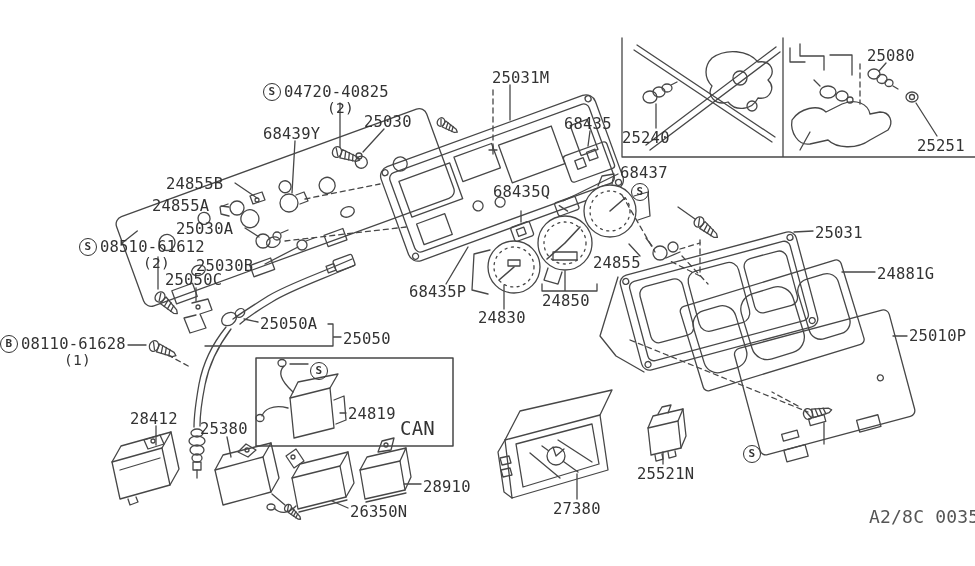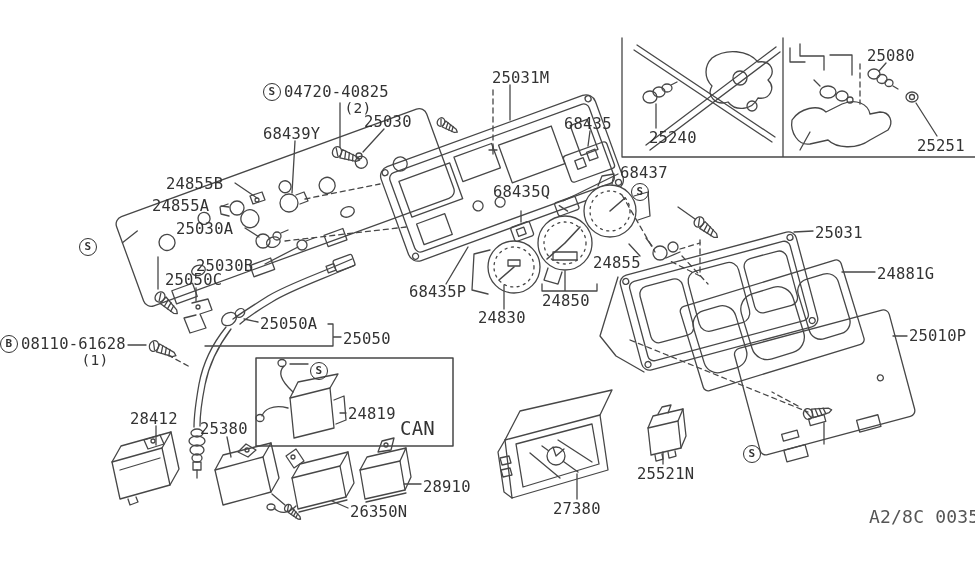--- a/index.html
+++ b/index.html
@@ -1,21 +1,21 @@
 <!DOCTYPE html>
 <html><head>
 <meta charset="utf-8">
 <style>
   html,body{margin:0;padding:0;background:#e8e8e8;}
   #stage{position:relative;width:975px;height:566px;background:#ffffff;overflow:hidden;
          font-family:"DejaVu Sans Mono", "Liberation Mono", monospace;}
   #art{position:absolute;left:0;top:0;}
   #art *{vector-effect:non-scaling-stroke;}
   .label{position:absolute;font-size:15.5px;letter-spacing:0.2px;color:#333;line-height:1.05;
-         white-space:pre;display:flex;align-items:flex-start;text-align:center;}
+         white-space:pre;display:flex;align-items:flex-start;}
   .label .num{display:inline-block;}
   .pcirc{display:inline-flex;width:16px;height:16px;border:1.5px solid #333;border-radius:50%;
          font-size:11px;font-weight:bold;align-items:center;justify-content:center;
          margin-right:3px;flex:none;margin-top:-1px;}
   .stack{display:block;}
   .qty{margin-left:24px;font-size:14.5px;margin-top:1px;}
   .big{font-size:19px;}
   .code{color:#555;font-size:18px;}
 </style>
 </head>
@@ -363,33 +363,35 @@
 
 <div class="label" style="left:263px;top:84px">
   <span class="pcirc">S</span>
   <span class="stack"><span class="num">04720-40825</span>
   <span class="qty">(2)</span></span>
 </div>
 <div class="label" style="left:263px;top:126px"><span class="num">68439Y</span></div>
 <div class="label" style="left:364px;top:114px"><span class="num">25030</span></div>
 <div class="label" style="left:492px;top:70px"><span class="num">25031M</span></div>
 <div class="label" style="left:564px;top:116px"><span class="num">68435</span></div>
-<div class="label" style="left:649px;top:130px"><span class="num">25240</span></div>
+<div class="label" style="left:622px;top:130px"><span class="num">25240</span></div>
 <div class="label" style="left:867px;top:48px"><span class="num">25080</span></div>
 <div class="label" style="left:917px;top:138px"><span class="num">25251</span></div>
 <div class="label" style="left:620px;top:165px"><span class="num">68437</span></div>
 <div class="label" style="left:631px;top:184px">
   <span class="pcirc">S</span>
 </div>
 <div class="label" style="left:493px;top:184px"><span class="num">68435Q</span></div>
 <div class="label" style="left:166px;top:176px"><span class="num">24855B</span></div>
 <div class="label" style="left:152px;top:198px"><span class="num">24855A</span></div>
 <div class="label" style="left:176px;top:221px"><span class="num">25030A</span></div>
 <div class="label" style="left:79px;top:239px">
   <span class="pcirc">S</span>
+  <span class="stack"><span class="num">08510-61612</span>
+  <span class="qty">(2)</span></span>
 </div>
 <div class="label" style="left:196px;top:258px"><span class="num">25030B</span></div>
 <div class="label" style="left:165px;top:272px"><span class="num">25050C</span></div>
 <div class="label" style="left:593px;top:255px"><span class="num">24855</span></div>
 <div class="label" style="left:815px;top:225px"><span class="num">25031</span></div>
 <div class="label" style="left:877px;top:266px"><span class="num">24881G</span></div>
 <div class="label" style="left:409px;top:284px"><span class="num">68435P</span></div>
 <div class="label" style="left:542px;top:293px"><span class="num">24850</span></div>
 <div class="label" style="left:478px;top:310px"><span class="num">24830</span></div>
 <div class="label" style="left:909px;top:328px"><span class="num">25010P</span></div>

